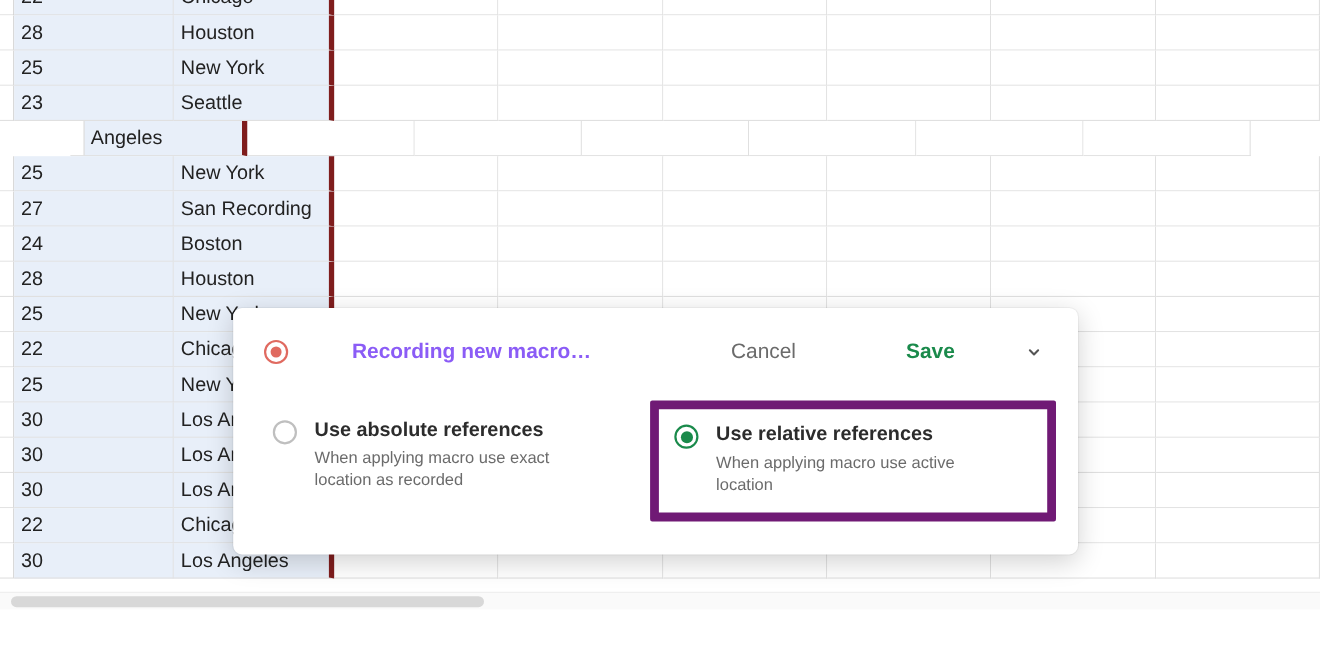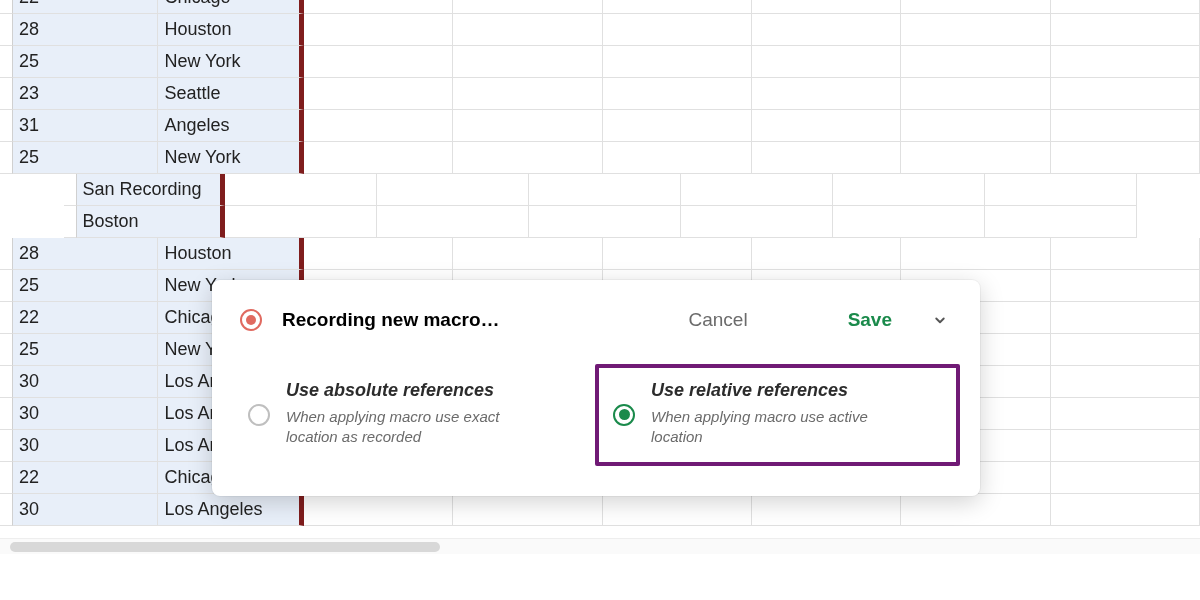--- a/index.html
+++ b/index.html
@@ -79,60 +79,60 @@
     }
     .rec-icon::after {
       content: "";
       width: 10px; height: 10px;
       background: #e06a60;
       border-radius: 50%;
     }
     .dialog-title {
       font-size: 19px;
       font-weight: 700;
-      color: #000000;
+      color: #8b5cf6;
       flex: 1;
+      margin-left: 38px;
     }
     .dialog-cancel {
       font-size: 19px;
       font-weight: 500;
       color: #6b6b6b;
       cursor: pointer;
       margin-right: 80px;
     }
     .dialog-save {
       font-size: 19px;
       font-weight: 600;
       color: #1a8a4b;
       cursor: pointer;
-      margin-right: 16px;
+      margin-right: 40px;
     }
     .dialog-chevron {
       width: 24px; height: 24px;
       display: flex; align-items: center; justify-content: center;
       cursor: pointer;
       color: #555;
     }
 
     .dialog-body {
       display: flex;
       padding: 10px 20px 30px 28px;
       gap: 0;
     }
     .ref-option {
       flex: 1;
       display: flex;
       gap: 16px;
       padding: 16px 14px 18px 8px;
-      align-items: center;
+      align-items: flex-start;
       cursor: pointer;
-      font-style: italic;
     }
     .ref-option.highlighted {
-      border: 4px solid #701a75;
+      border: 8px solid #701a75;
       border-radius: 2px;
       padding: 12px 10px 14px 14px;
     }
     .radio {
       width: 22px; height: 22px;
       border: 2.5px solid #bfbfbf;
       border-radius: 50%;
       flex-shrink: 0;
       margin-top: 2px;
       display: flex; align-items: center; justify-content: center;
@@ -191,21 +191,20 @@
       <div class="cell col-b">Seattle</div>
       <div class="cell col-rest"></div>
       <div class="cell col-rest"></div>
       <div class="cell col-rest"></div>
       <div class="cell col-rest"></div>
       <div class="cell col-rest"></div>
       <div class="cell col-rest"></div>
     </div>
     <div class="row">
       <div class="cell col-handle"></div>
-      <div class="cell col-a">31</div>
       <div class="cell col-b">Angeles</div>
       <div class="cell col-rest"></div>
       <div class="cell col-rest"></div>
       <div class="cell col-rest"></div>
       <div class="cell col-rest"></div>
       <div class="cell col-rest"></div>
       <div class="cell col-rest"></div>
     </div>
     <div class="row">
       <div class="cell col-handle"></div>
@@ -213,30 +212,32 @@
       <div class="cell col-b">New York</div>
       <div class="cell col-rest"></div>
       <div class="cell col-rest"></div>
       <div class="cell col-rest"></div>
       <div class="cell col-rest"></div>
       <div class="cell col-rest"></div>
       <div class="cell col-rest"></div>
     </div>
     <div class="row">
       <div class="cell col-handle"></div>
+      <div class="cell col-a">27</div>
       <div class="cell col-b">San Recording</div>
       <div class="cell col-rest"></div>
       <div class="cell col-rest"></div>
       <div class="cell col-rest"></div>
       <div class="cell col-rest"></div>
       <div class="cell col-rest"></div>
       <div class="cell col-rest"></div>
     </div>
     <div class="row">
       <div class="cell col-handle"></div>
+      <div class="cell col-a">24</div>
       <div class="cell col-b">Boston</div>
       <div class="cell col-rest"></div>
       <div class="cell col-rest"></div>
       <div class="cell col-rest"></div>
       <div class="cell col-rest"></div>
       <div class="cell col-rest"></div>
       <div class="cell col-rest"></div>
     </div>
     <div class="row">
       <div class="cell col-handle"></div>

